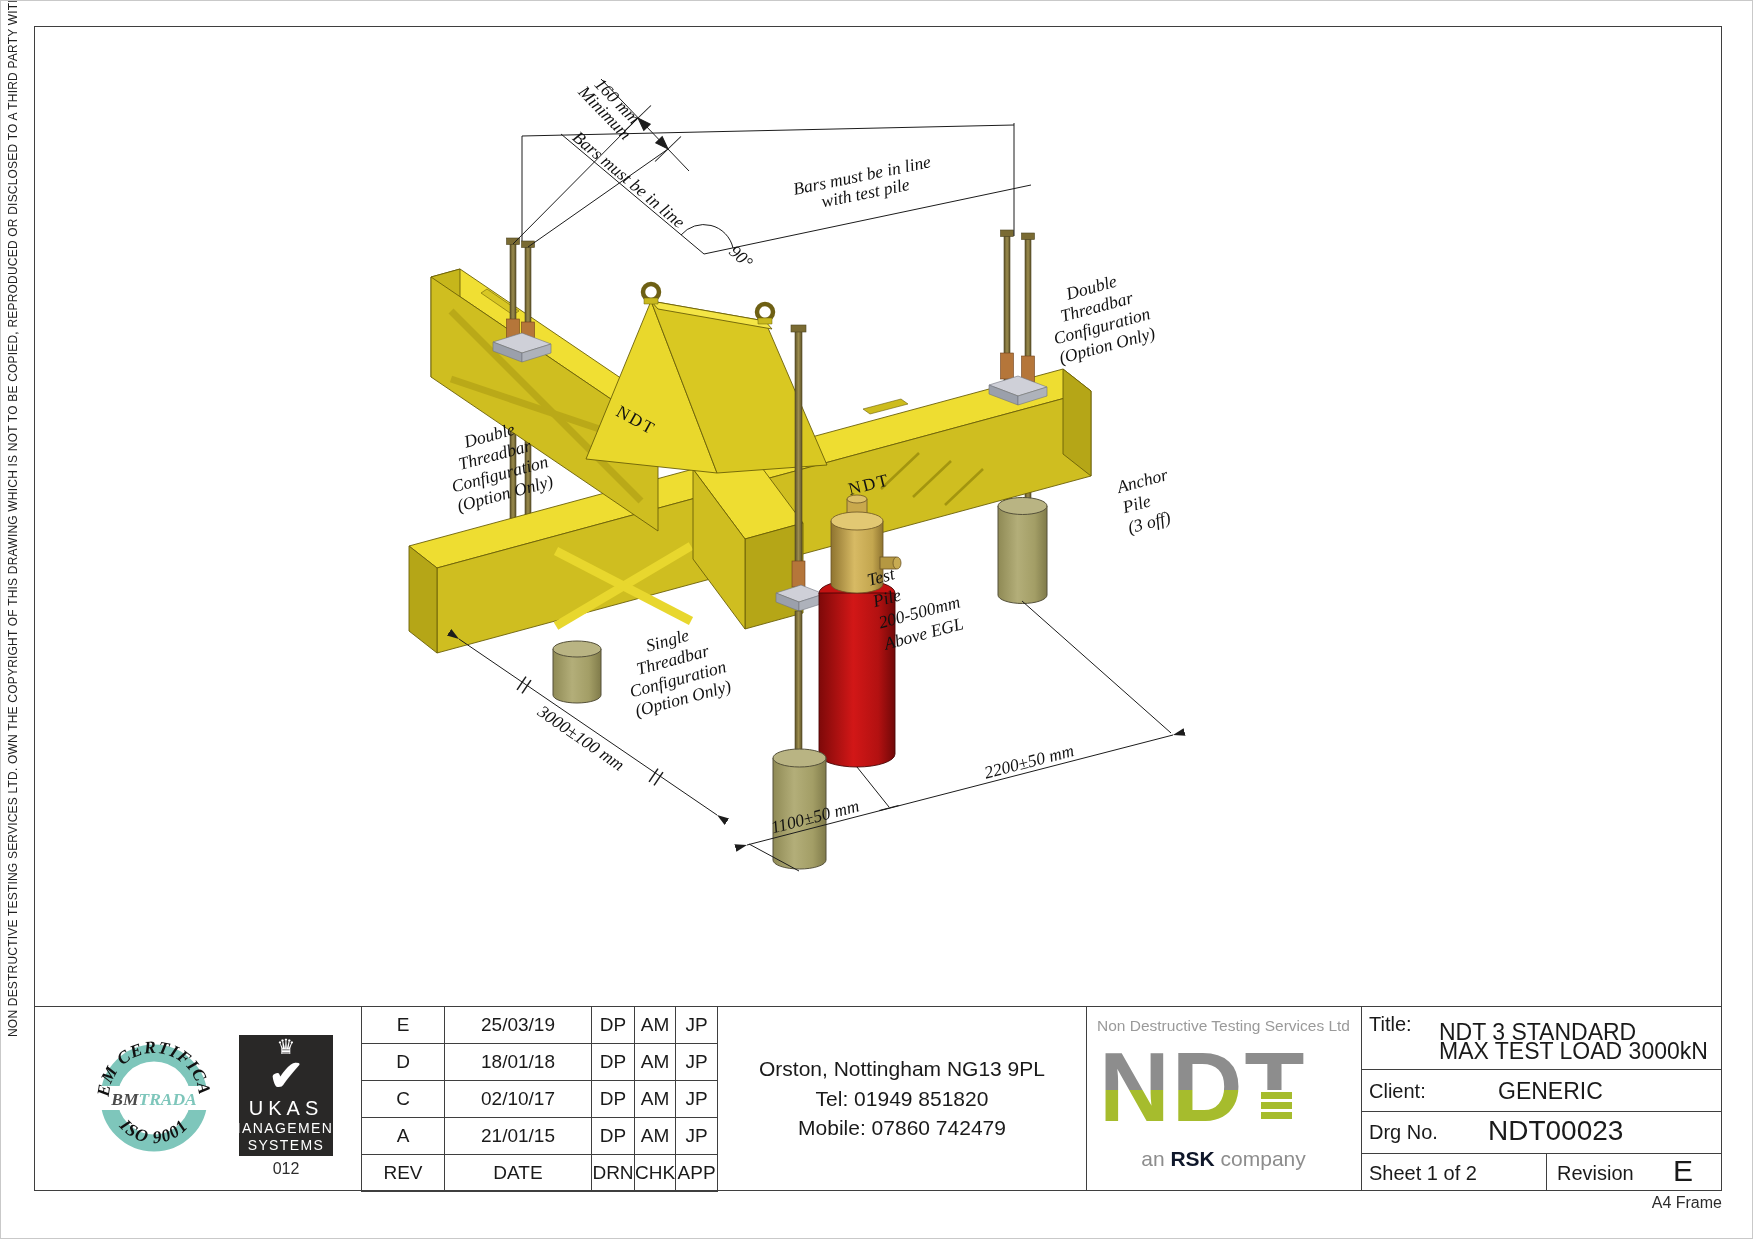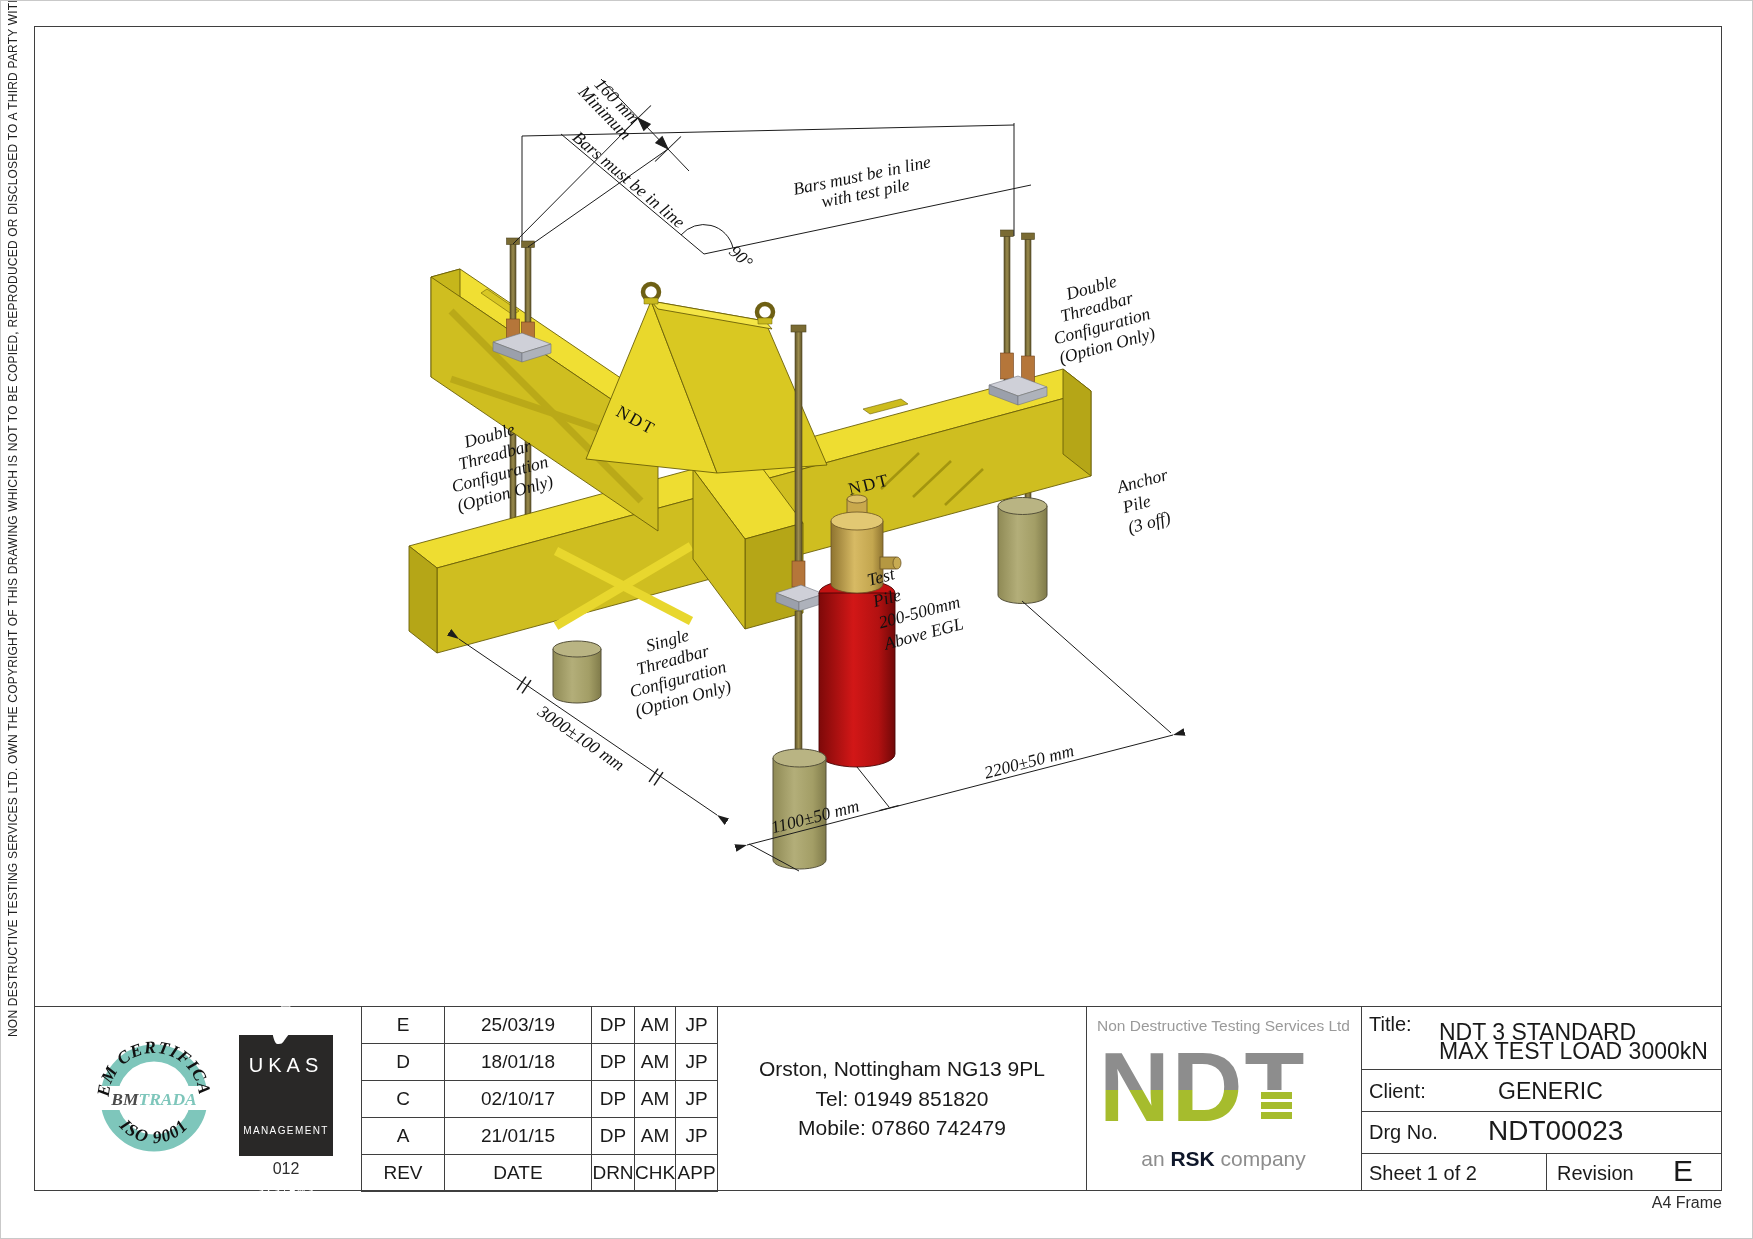--- a/index.html
+++ b/index.html
@@ -20,21 +20,21 @@
         justify-content:center;align-items:center;font-size:21px;line-height:1.42;text-align:center;}
   .lbl{position:absolute;font-size:20px;}
   .val{position:absolute;font-size:23px;}
   
   .bmtrada{position:absolute;left:90px;top:1034px;}
   .ukas{position:absolute;left:238px;top:1034px;width:94px;height:121px;background:#292827;color:#fff;
         display:flex;flex-direction:column;align-items:center;justify-content:center;text-align:center;}
   .ukas .crown{font-size:21px;line-height:1;}
   .ukas .tick{font-size:42px;line-height:.9;font-weight:bold;}
   .ukas .uk{font-size:20px;letter-spacing:5px;margin-top:2px;}
-  .ukas .sub{font-size:10px;letter-spacing:1.4px;line-height:1.25;margin-top:48px;}
+  .ukas .sub{font-size:14px;letter-spacing:1.4px;line-height:1.25;}
   .cert-num{position:absolute;left:238px;top:1159px;width:94px;text-align:center;font-size:16px;color:#2c2c2c;}
   
   .ndt-tag{position:absolute;left:1086px;top:1008px;width:273px;text-align:center;font-size:15.5px;color:#9a9a9a;margin-top:8px;}
   .ndt-letters{position:absolute;left:1098px;top:1036px;width:246px;height:100px;
         font-weight:800;font-size:98px;letter-spacing:2px;font-family:"Liberation Sans",sans-serif;}
   .ndt-letters span{position:absolute;left:0;top:0;display:block;width:100%;height:100px;line-height:100px;}
   .ndt-top{color:#8d8d8d;clip-path:inset(0 0 47% 0);}
   .ndt-bot{color:#a6bc2d;clip-path:inset(53% 0 0 0);}
   .ndt-whiteout{position:absolute;left:1258px;top:1089px;width:34px;height:33px;background:#fff;}
   .thread{position:absolute;left:1260px;width:31px;height:7px;background:#a6bc2d;}

